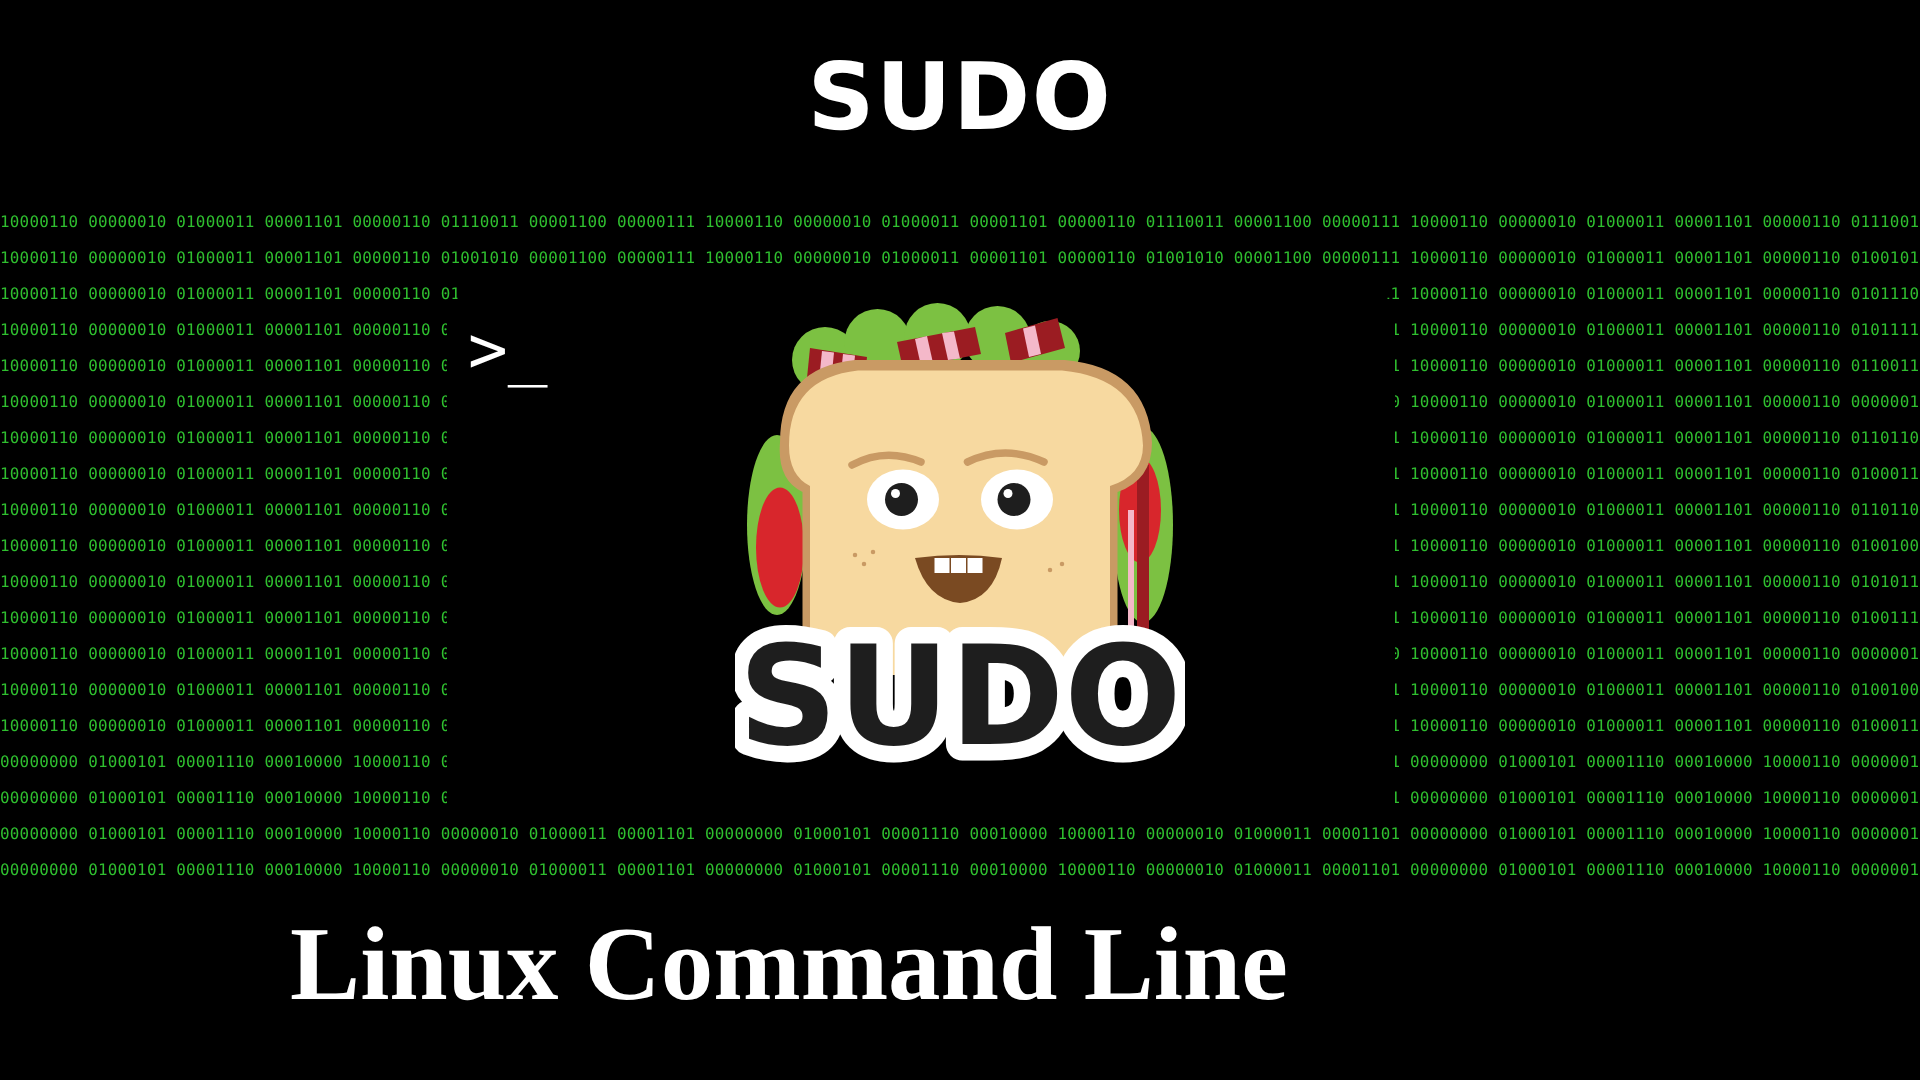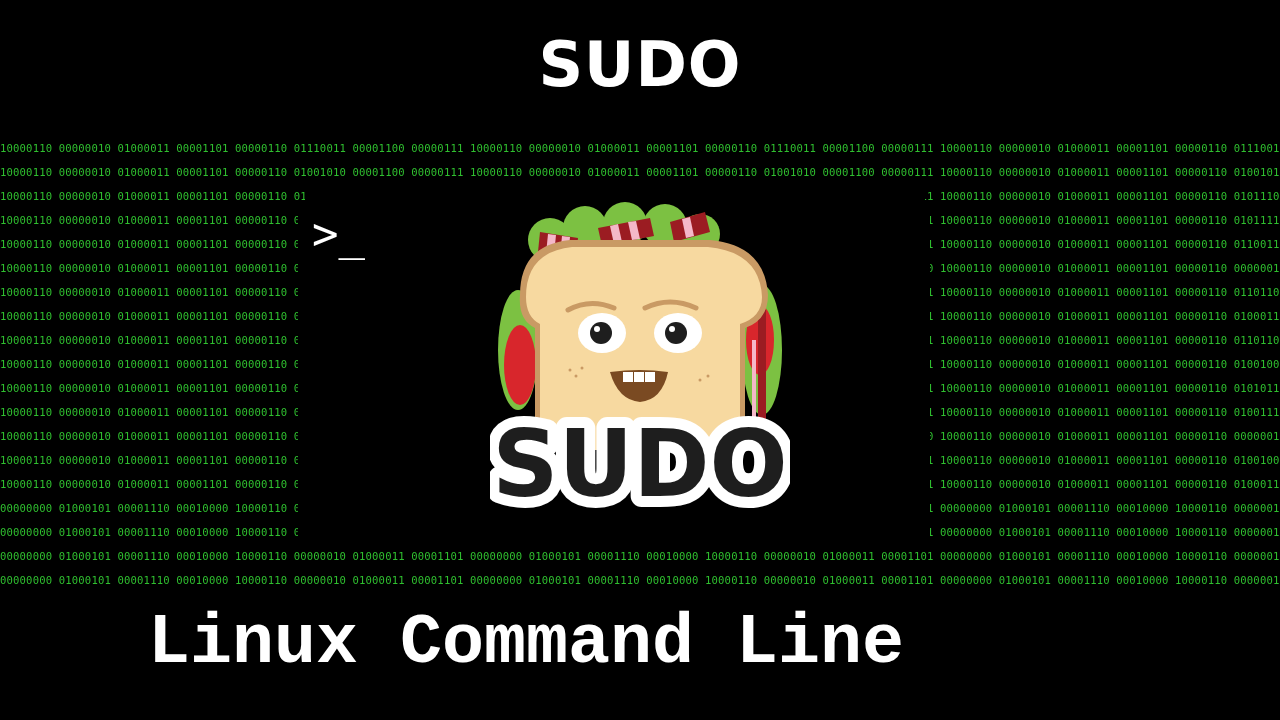--- a/index.html
+++ b/index.html
@@ -3,21 +3,21 @@
 <meta charset="utf-8">
 <style>
   html, body { margin:0; padding:0; background:#000; }
   body { width:1280px; height:720px; position:relative; overflow:hidden; font-family:"DejaVu Sans Mono", monospace; }
   .title-top {
     position:absolute; left:0; width:1280px; top:28px; text-align:center;
     color:#fff; font-family:"DejaVu Sans", sans-serif; font-weight:bold; font-size:62px; letter-spacing:1px;
   }
   .title-bottom {
     position:absolute; left:0; width:1052px; top:604px; text-align:center;
-    color:#fff; font-family:Liberation Mono, monospace; font-weight:bold; font-size:70px;
+    color:#fff; font-family:Liberation Serif, serif; font-weight:bold; font-size:70px;
   }
   .binary {
     position:absolute; left:0; top:138px; width:1280px; height:460px;
   }
   .brow {
     position:absolute; left:0; width:1280px; height:20px; white-space:pre; overflow:hidden;
     color:#2fbf2f; font-size:10.6px; line-height:20px; letter-spacing:0.15px;
   }
   .mask {
     position:absolute; background:#000;

